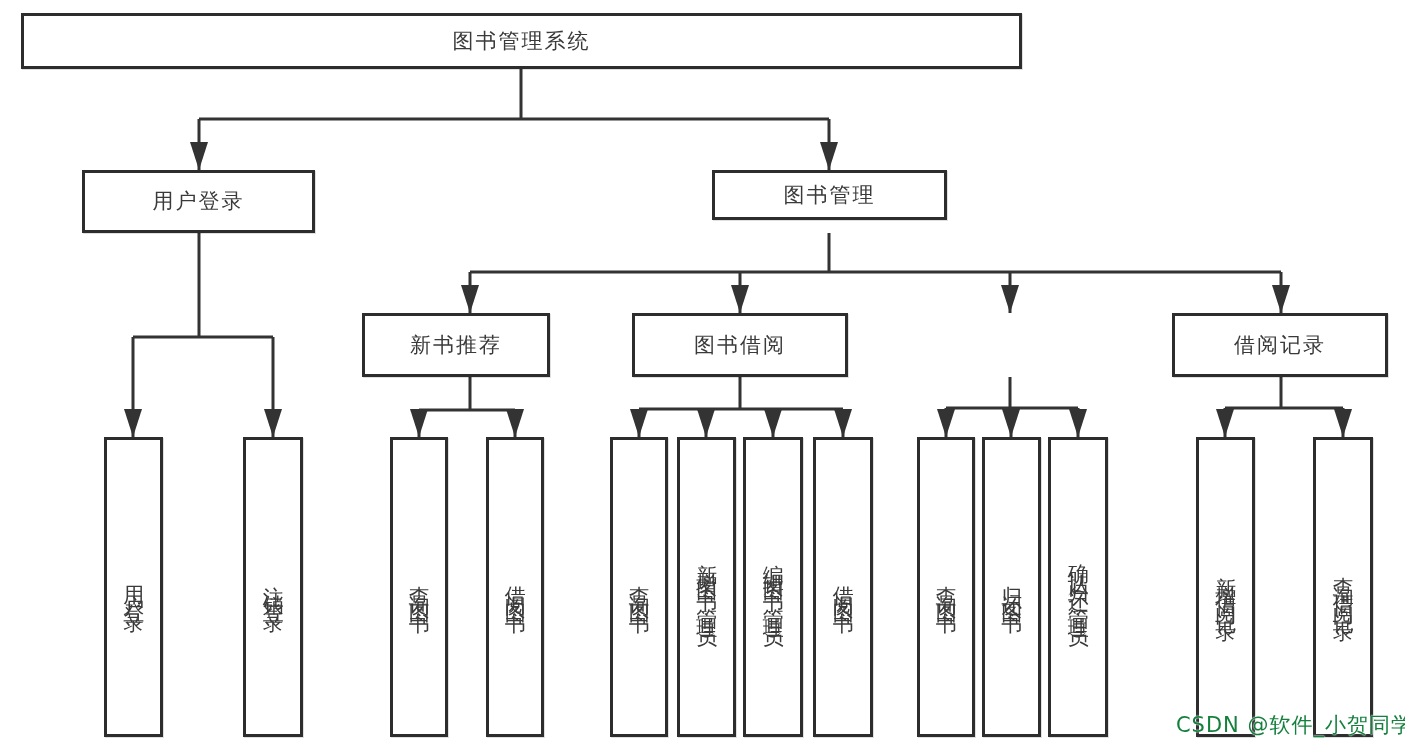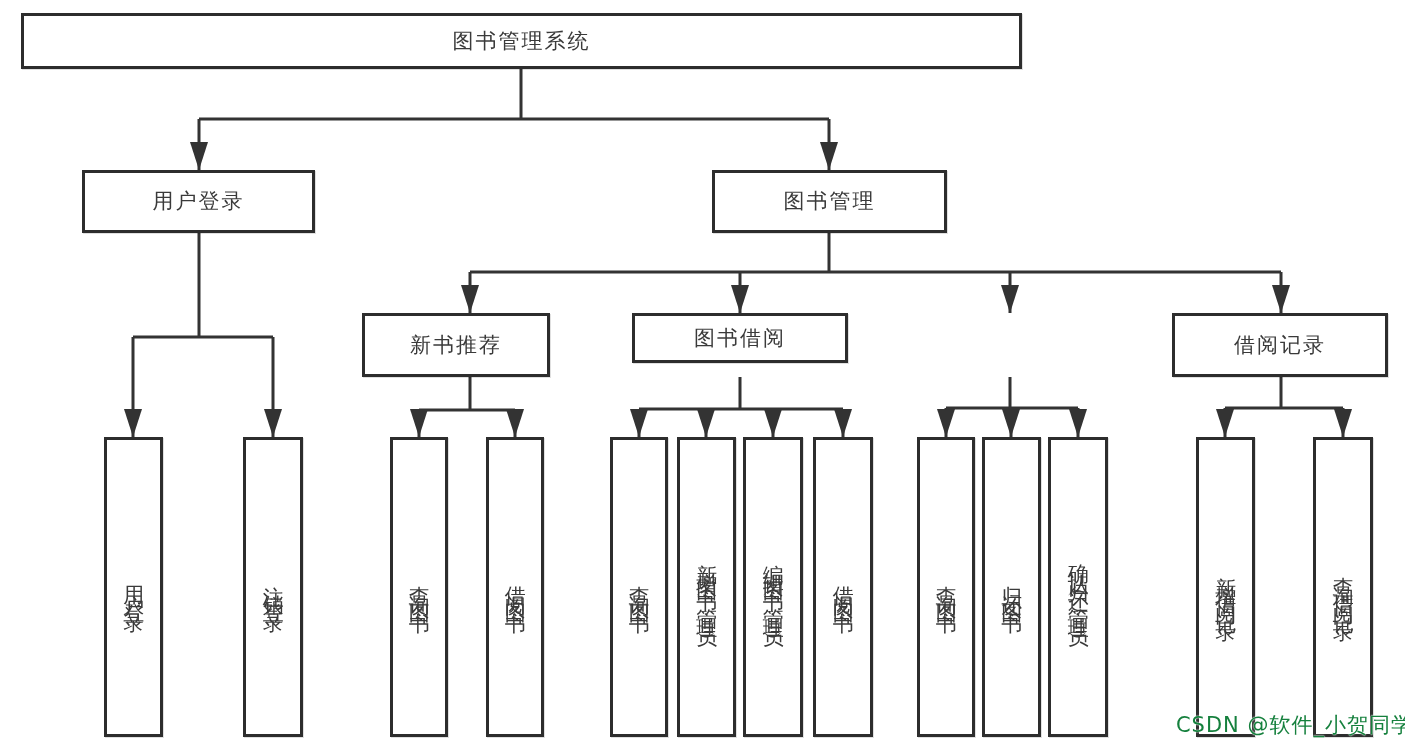--- a/index.html
+++ b/index.html
@@ -102,24 +102,24 @@
         <path d="M1281 377 V408 M1225 408 H1343 M1225 408 V437 M1343 408 V437" fill="none"></path>
         <polygon points="1216,409 1234,409 1225,437" stroke="none"></polygon>
         <polygon points="1334,409 1352,409 1343,437" stroke="none"></polygon>
       </g>
     </g>
   </svg>
 
   <div class="box h" style="left:21px; top:13px; width:1001px; height:56px;">图书管理系统</div>
 
   <div class="box h" style="left:82px; top:170px; width:233px; height:63px;">用户登录</div>
-  <div class="box h" style="left:712px; top:170px; width:235px; height:63px;">图书管理</div>
+  <div class="box h" style="left:712px; top:170px; width:235px; height:50px;">图书管理</div>
 
   <div class="box h" style="left:362px; top:313px; width:188px; height:64px;">新书推荐</div>
-  <div class="box h" style="left:632px; top:313px; width:216px; height:50px;">图书借阅</div>
+  <div class="box h" style="left:632px; top:313px; width:216px; height:64px;">图书借阅</div>
   <div class="box h" style="left:1172px; top:313px; width:216px; height:64px;">借阅记录</div>
 
   <div class="box v" style="left:104px; top:437px; width:59px; height:300px;">用户登录</div>
   <div class="box v" style="left:243px; top:437px; width:60px; height:300px;">注销登录</div>
 
   <div class="box v" style="left:390px; top:437px; width:58px; height:300px;">查询图书</div>
   <div class="box v" style="left:486px; top:437px; width:58px; height:300px;">借阅图书</div>
 
   <div class="box v" style="left:610px; top:437px; width:58px; height:300px;">查询图书</div>
   <div class="box v" style="left:677px; top:437px; width:59px; height:300px;">新增图书（管理员）</div>

